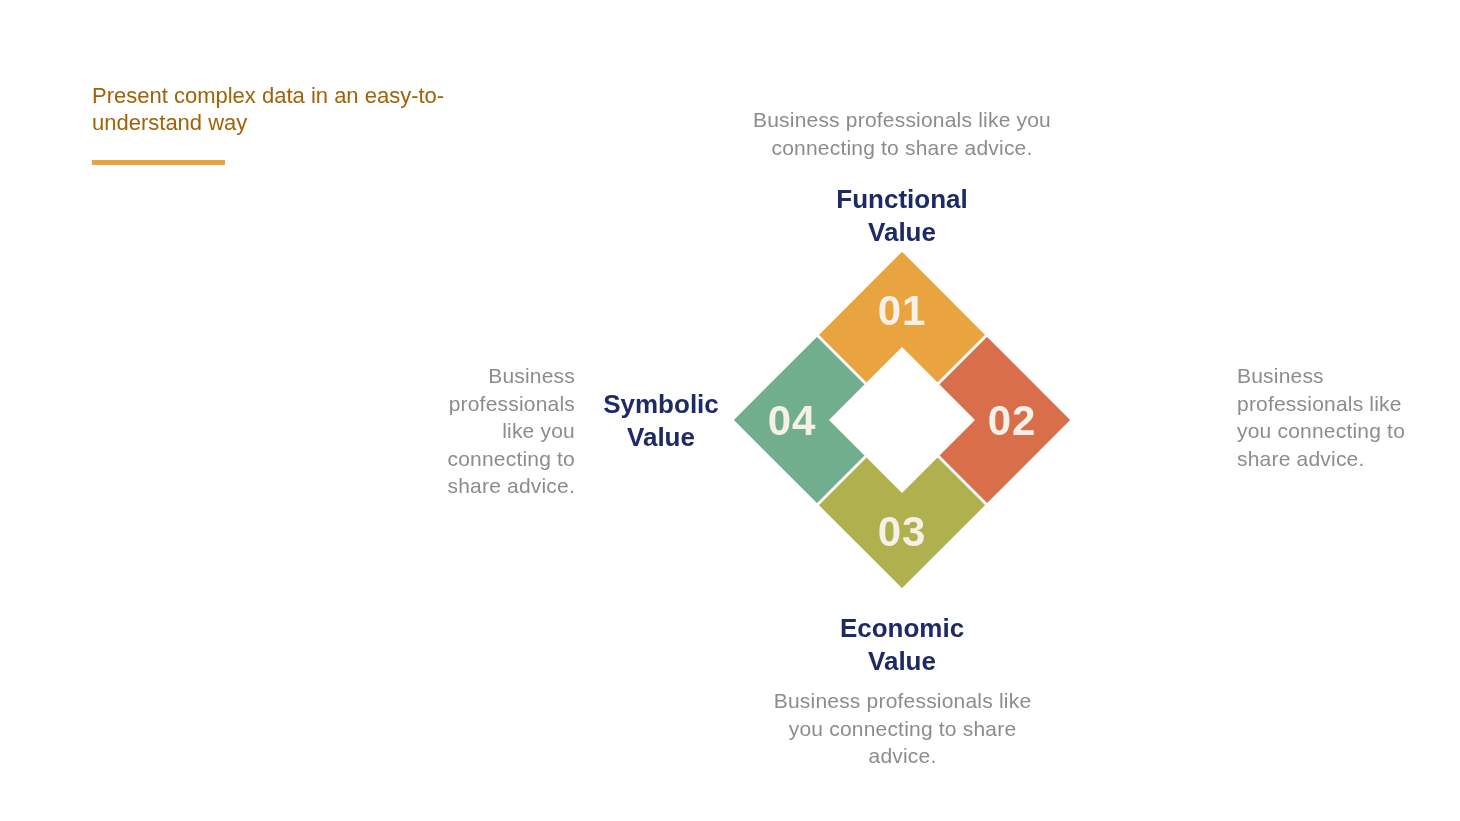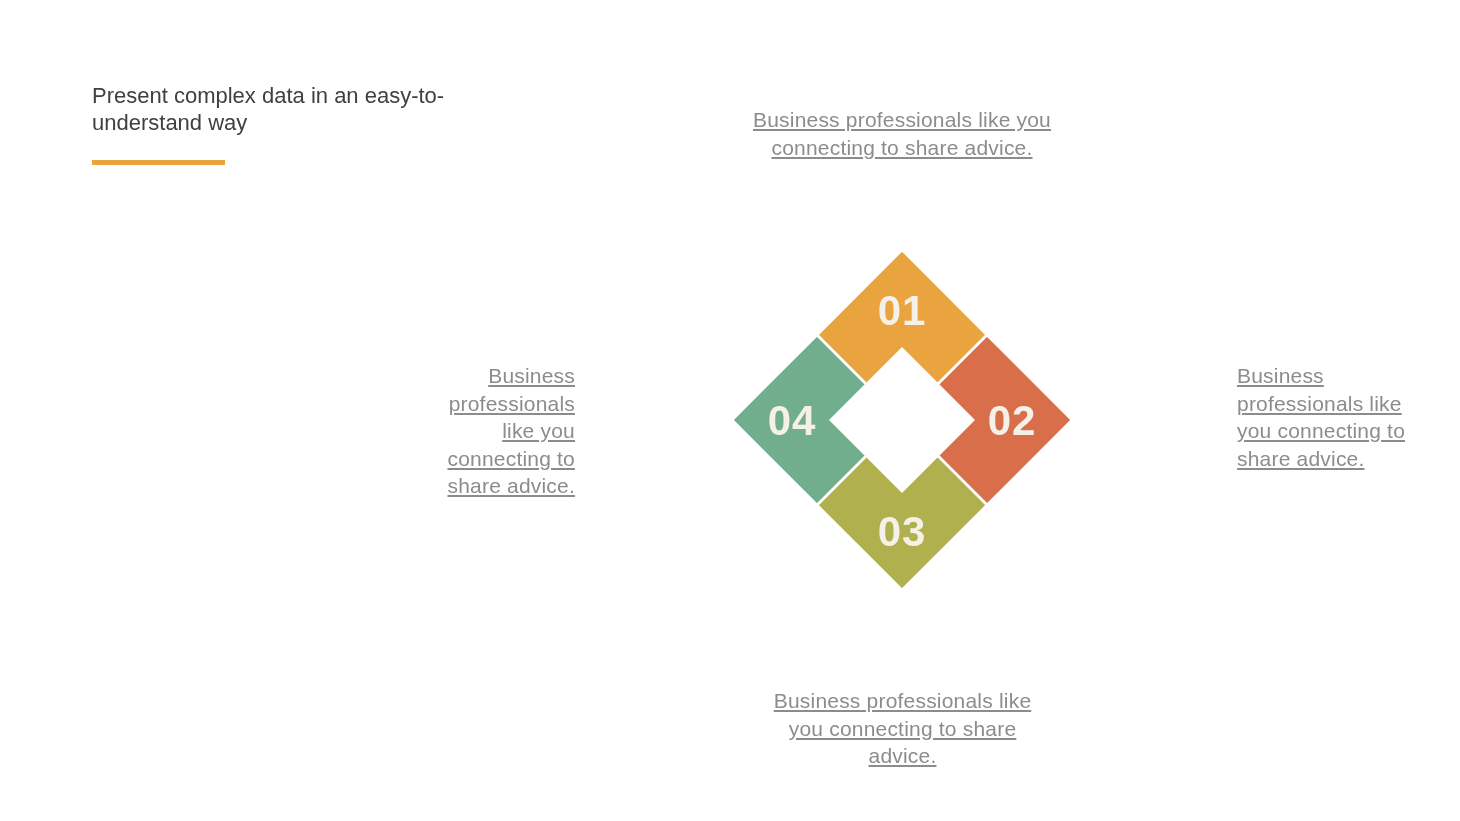--- a/index.html
+++ b/index.html
@@ -20,35 +20,34 @@
     line-height: 72px;
     font-weight: 700;
     color: #1E2A66;
     letter-spacing: 0;
   }
   .subtitle {
     margin: 16px 0 0 0;
     width: 360px;
     font-size: 22px;
     line-height: 27px;
-    color: #404040;
+    color: #a16207;
   }
   .accent-line {
     margin-top: 24px;
     width: 133px;
     height: 5px;
     background: #E9A43E;
   }
   .desc {
     position: absolute;
     font-size: 21px;
     line-height: 27.5px;
     color: #8C8C8C;
     letter-spacing: 0.2px;
-    text-decoration: underline;
   }
   .desc-top    { left: 729px;  top: 106px; width: 346px; text-align: center; }
   .desc-right  { left: 1237px; top: 362px; width: 190px; text-align: left; }
   .desc-bottom { left: 760px;  top: 687px; width: 285px; text-align: center; }
   .desc-left   { left: 415px;  top: 362px; width: 160px; text-align: right; }
   .value-label {
     position: absolute;
     font-size: 26px;
     line-height: 33px;
     font-weight: 700;
@@ -72,25 +71,28 @@
 <body>
 
 <div class="slide">
 
   <div class="title-block">
     <p class="subtitle">Present complex data in an easy-to-understand way</p>
     <div class="accent-line"></div>
   </div>
 
   <div class="desc desc-top">Business professionals like you connecting to share advice.</div>
+  <div class="value-label label-top">Functional Value</div>
 
   <div class="desc desc-right">Business professionals like you connecting to share advice.</div>
 
+  <div class="value-label label-bottom">Economic Value</div>
   <div class="desc desc-bottom">Business professionals like you connecting to share advice.</div>
 
+  <div class="value-label label-left">Symbolic Value</div>
   <div class="desc desc-left">Business professionals like you connecting to share advice.</div>
 
   <svg class="diamond-svg" width="360" height="360" viewBox="0 0 360 360">
     <g stroke="#FFFFFF" stroke-width="2.5" stroke-linejoin="round">
       <polygon points="180,10 265,95 180,180 95,95" fill="#E9A440"></polygon>
       <polygon points="350,180 265,265 180,180 265,95" fill="#D96F4A"></polygon>
       <polygon points="180,350 95,265 180,180 265,265" fill="#B0B04F"></polygon>
       <polygon points="10,180 95,95 180,180 95,265" fill="#71AE8D"></polygon>
     </g>
     <polygon points="180,107 253,180 180,253 107,180" fill="#FFFFFF"></polygon>

